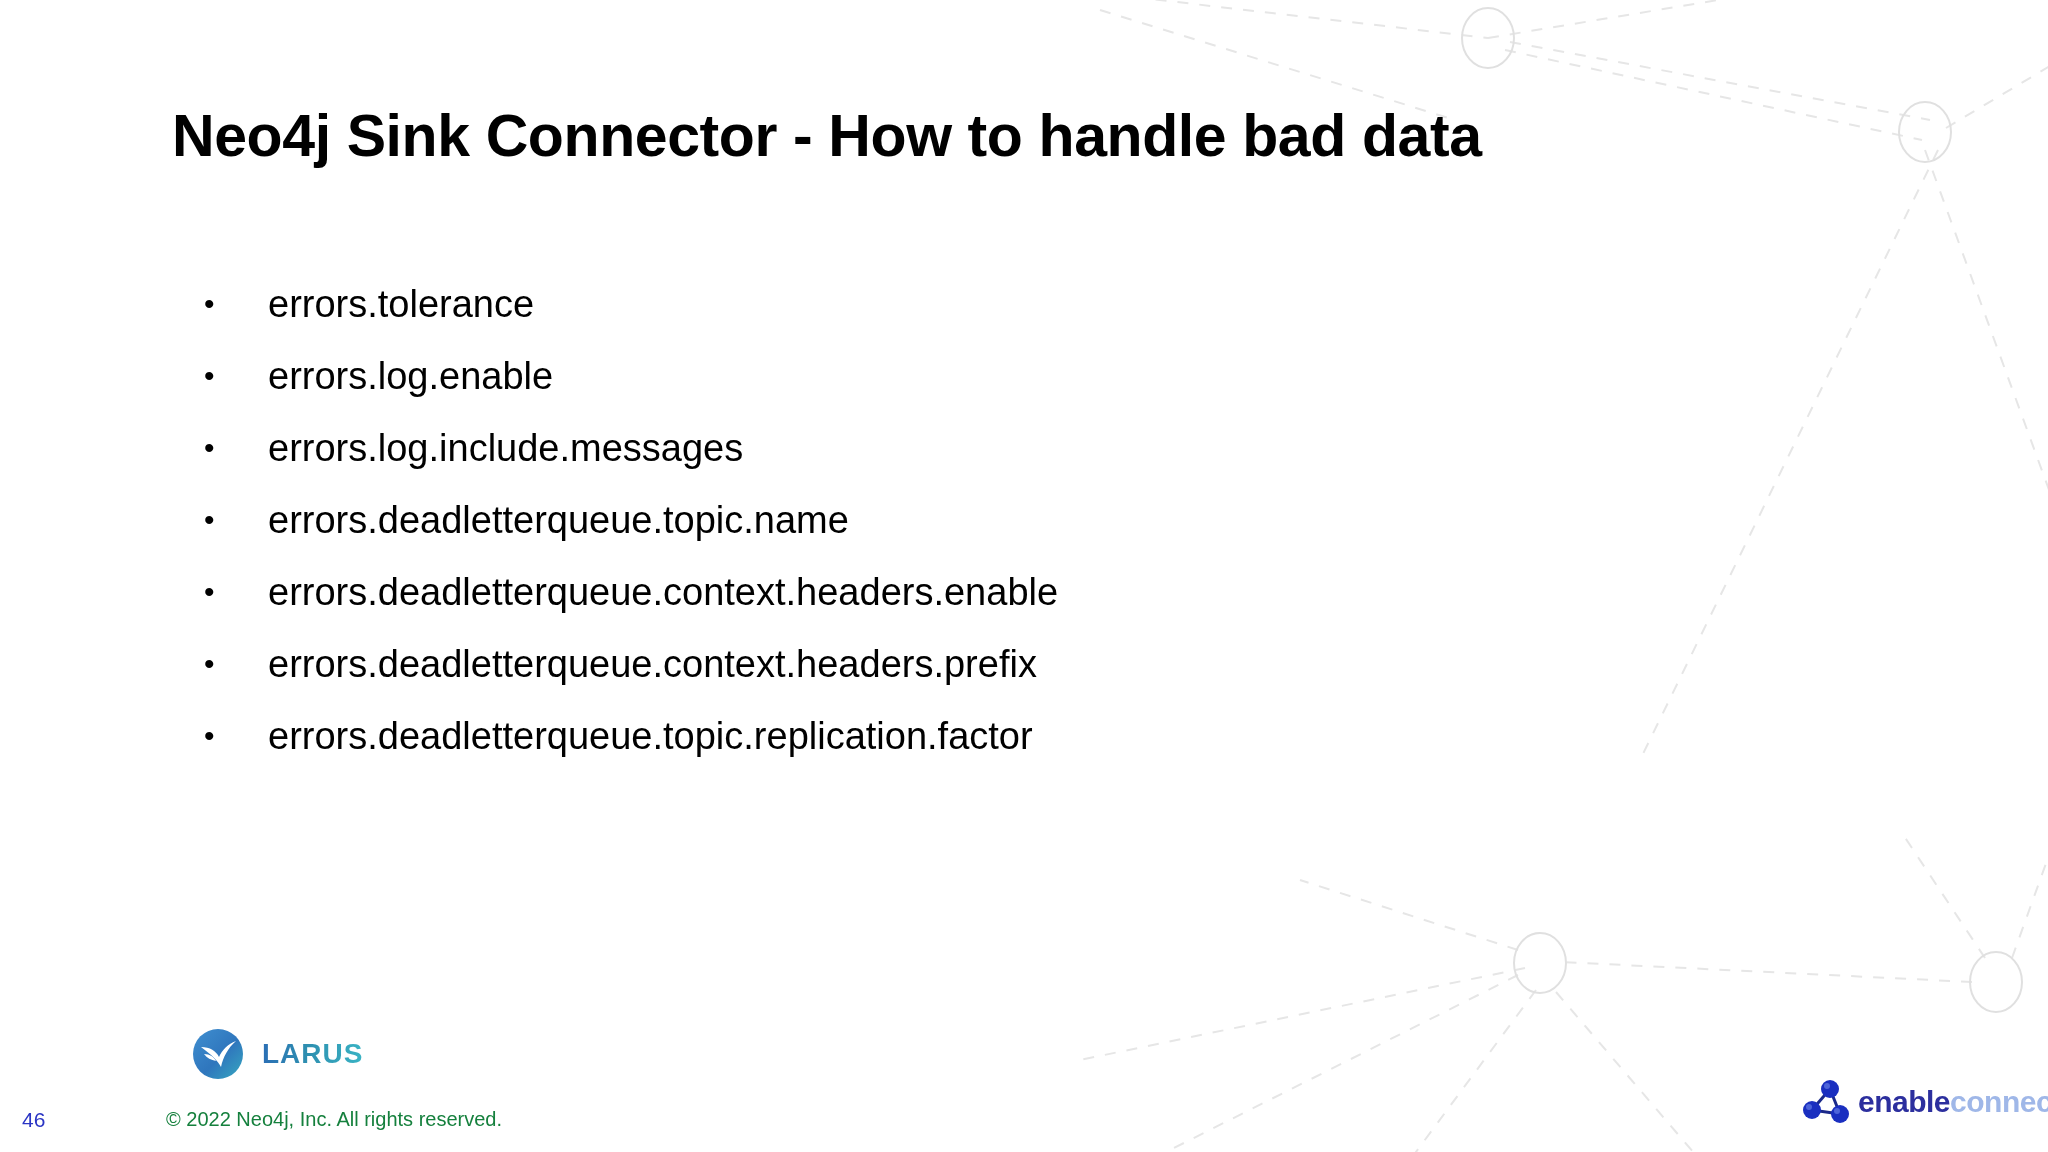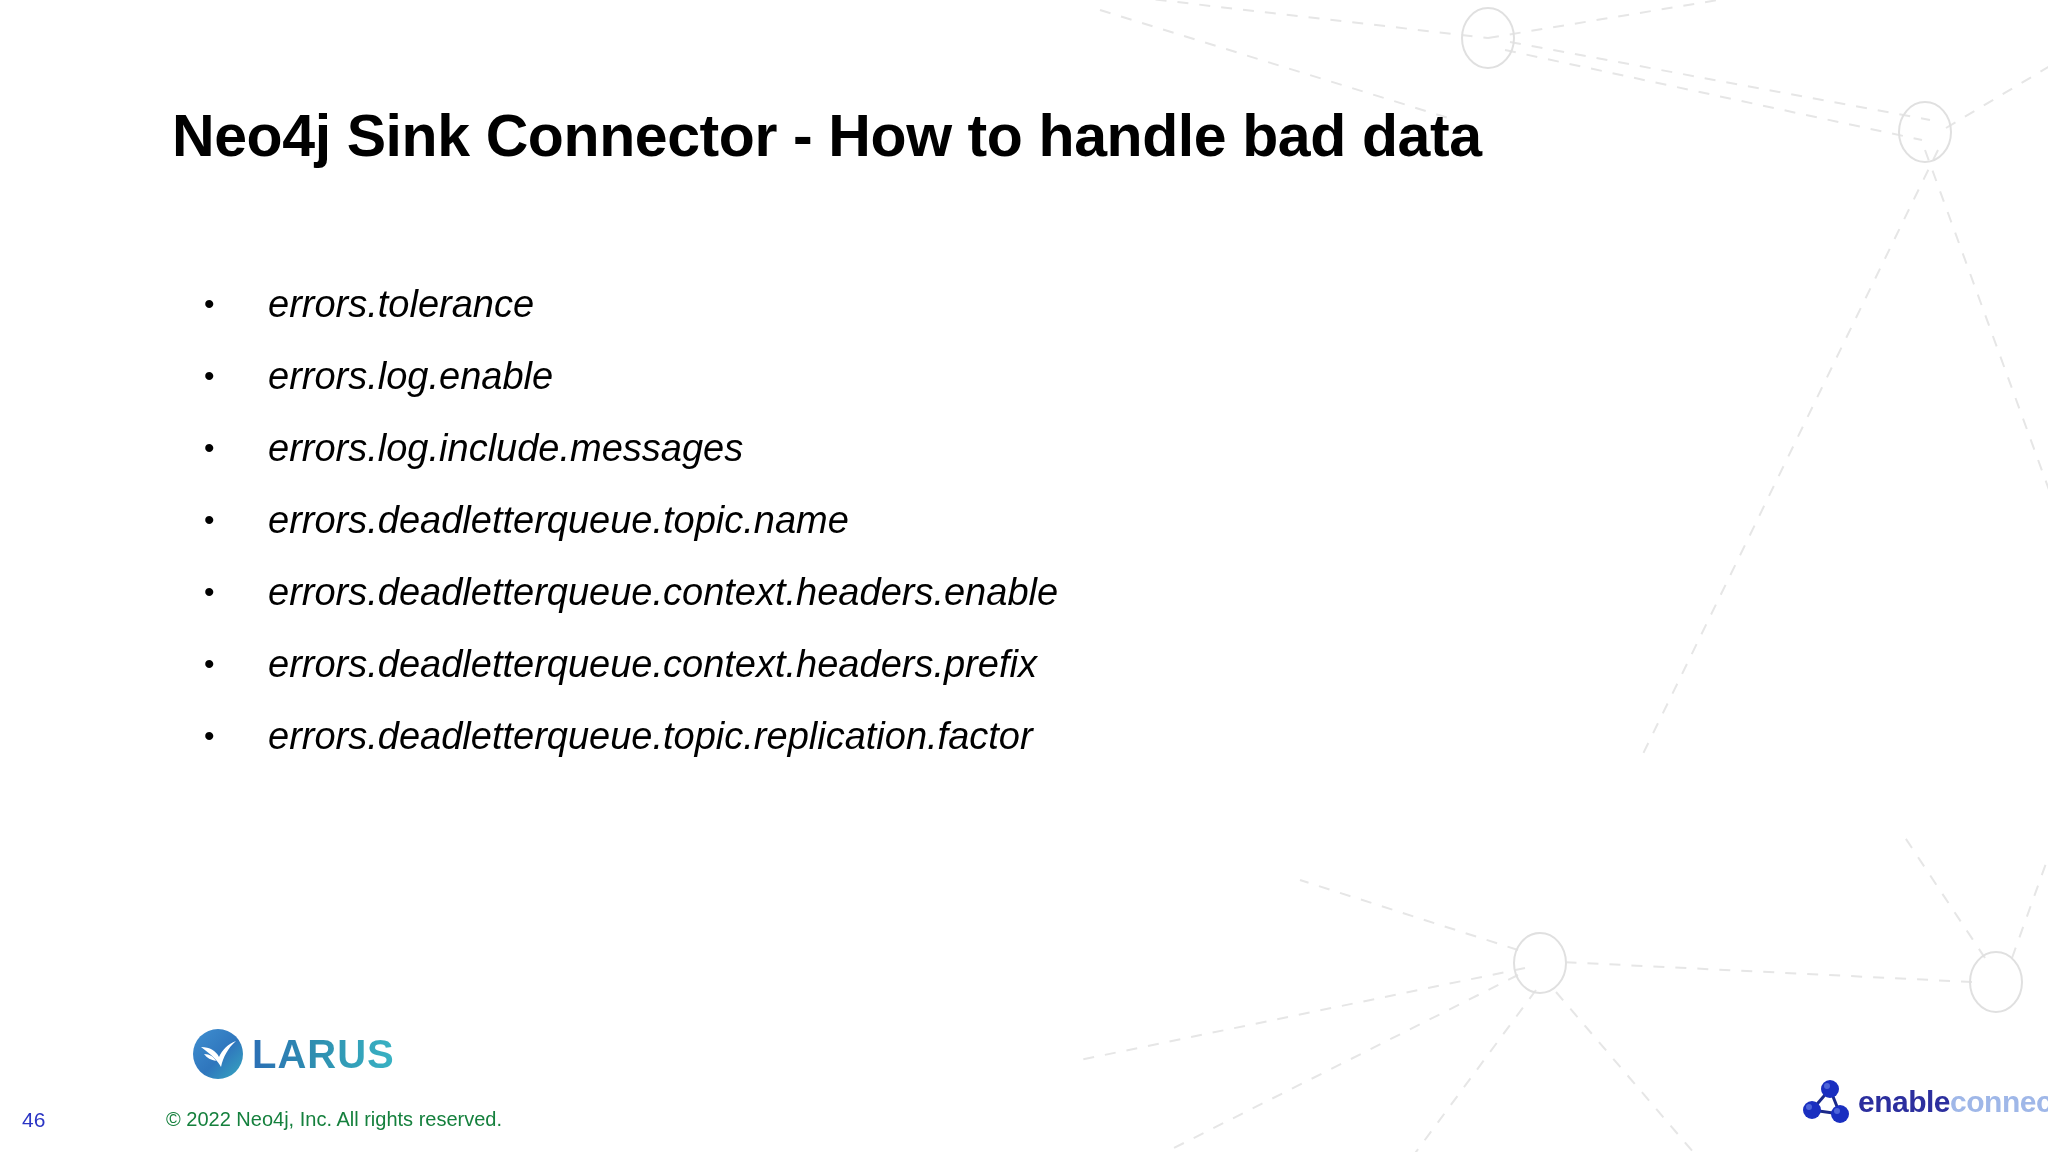--- a/index.html
+++ b/index.html
@@ -65,21 +65,20 @@
     font-size: 30px;
     line-height: 72px;
     color: #000000;
     text-align: left;
     padding-left: 8px;
     box-sizing: border-box;
   }
   .bullet-text {
     line-height: 72px;
     white-space: nowrap;
-    font-style: italic;
   }
 
   
   .page-number {
     position: absolute;
     left: 22px;
     top: 1108px;
     font-size: 21px;
     color: #2b35c4;
     z-index: 3;
@@ -102,22 +101,22 @@
     display: flex;
     align-items: center;
     z-index: 3;
   }
   .larus-mark {
     width: 52px;
     height: 52px;
     flex: 0 0 52px;
   }
   .larus-word {
-    margin-left: 8px;
-    font-size: 40px;
+    margin-left: 18px;
+    font-size: 28px;
     font-weight: bold;
     letter-spacing: 1px;
     line-height: 1;
     background: linear-gradient(90deg, #2b6fb5 0%, #2e8fb0 45%, #39b3c4 100%);
     -webkit-background-clip: text;
     background-clip: text;
     color: transparent;
   }
 
   

